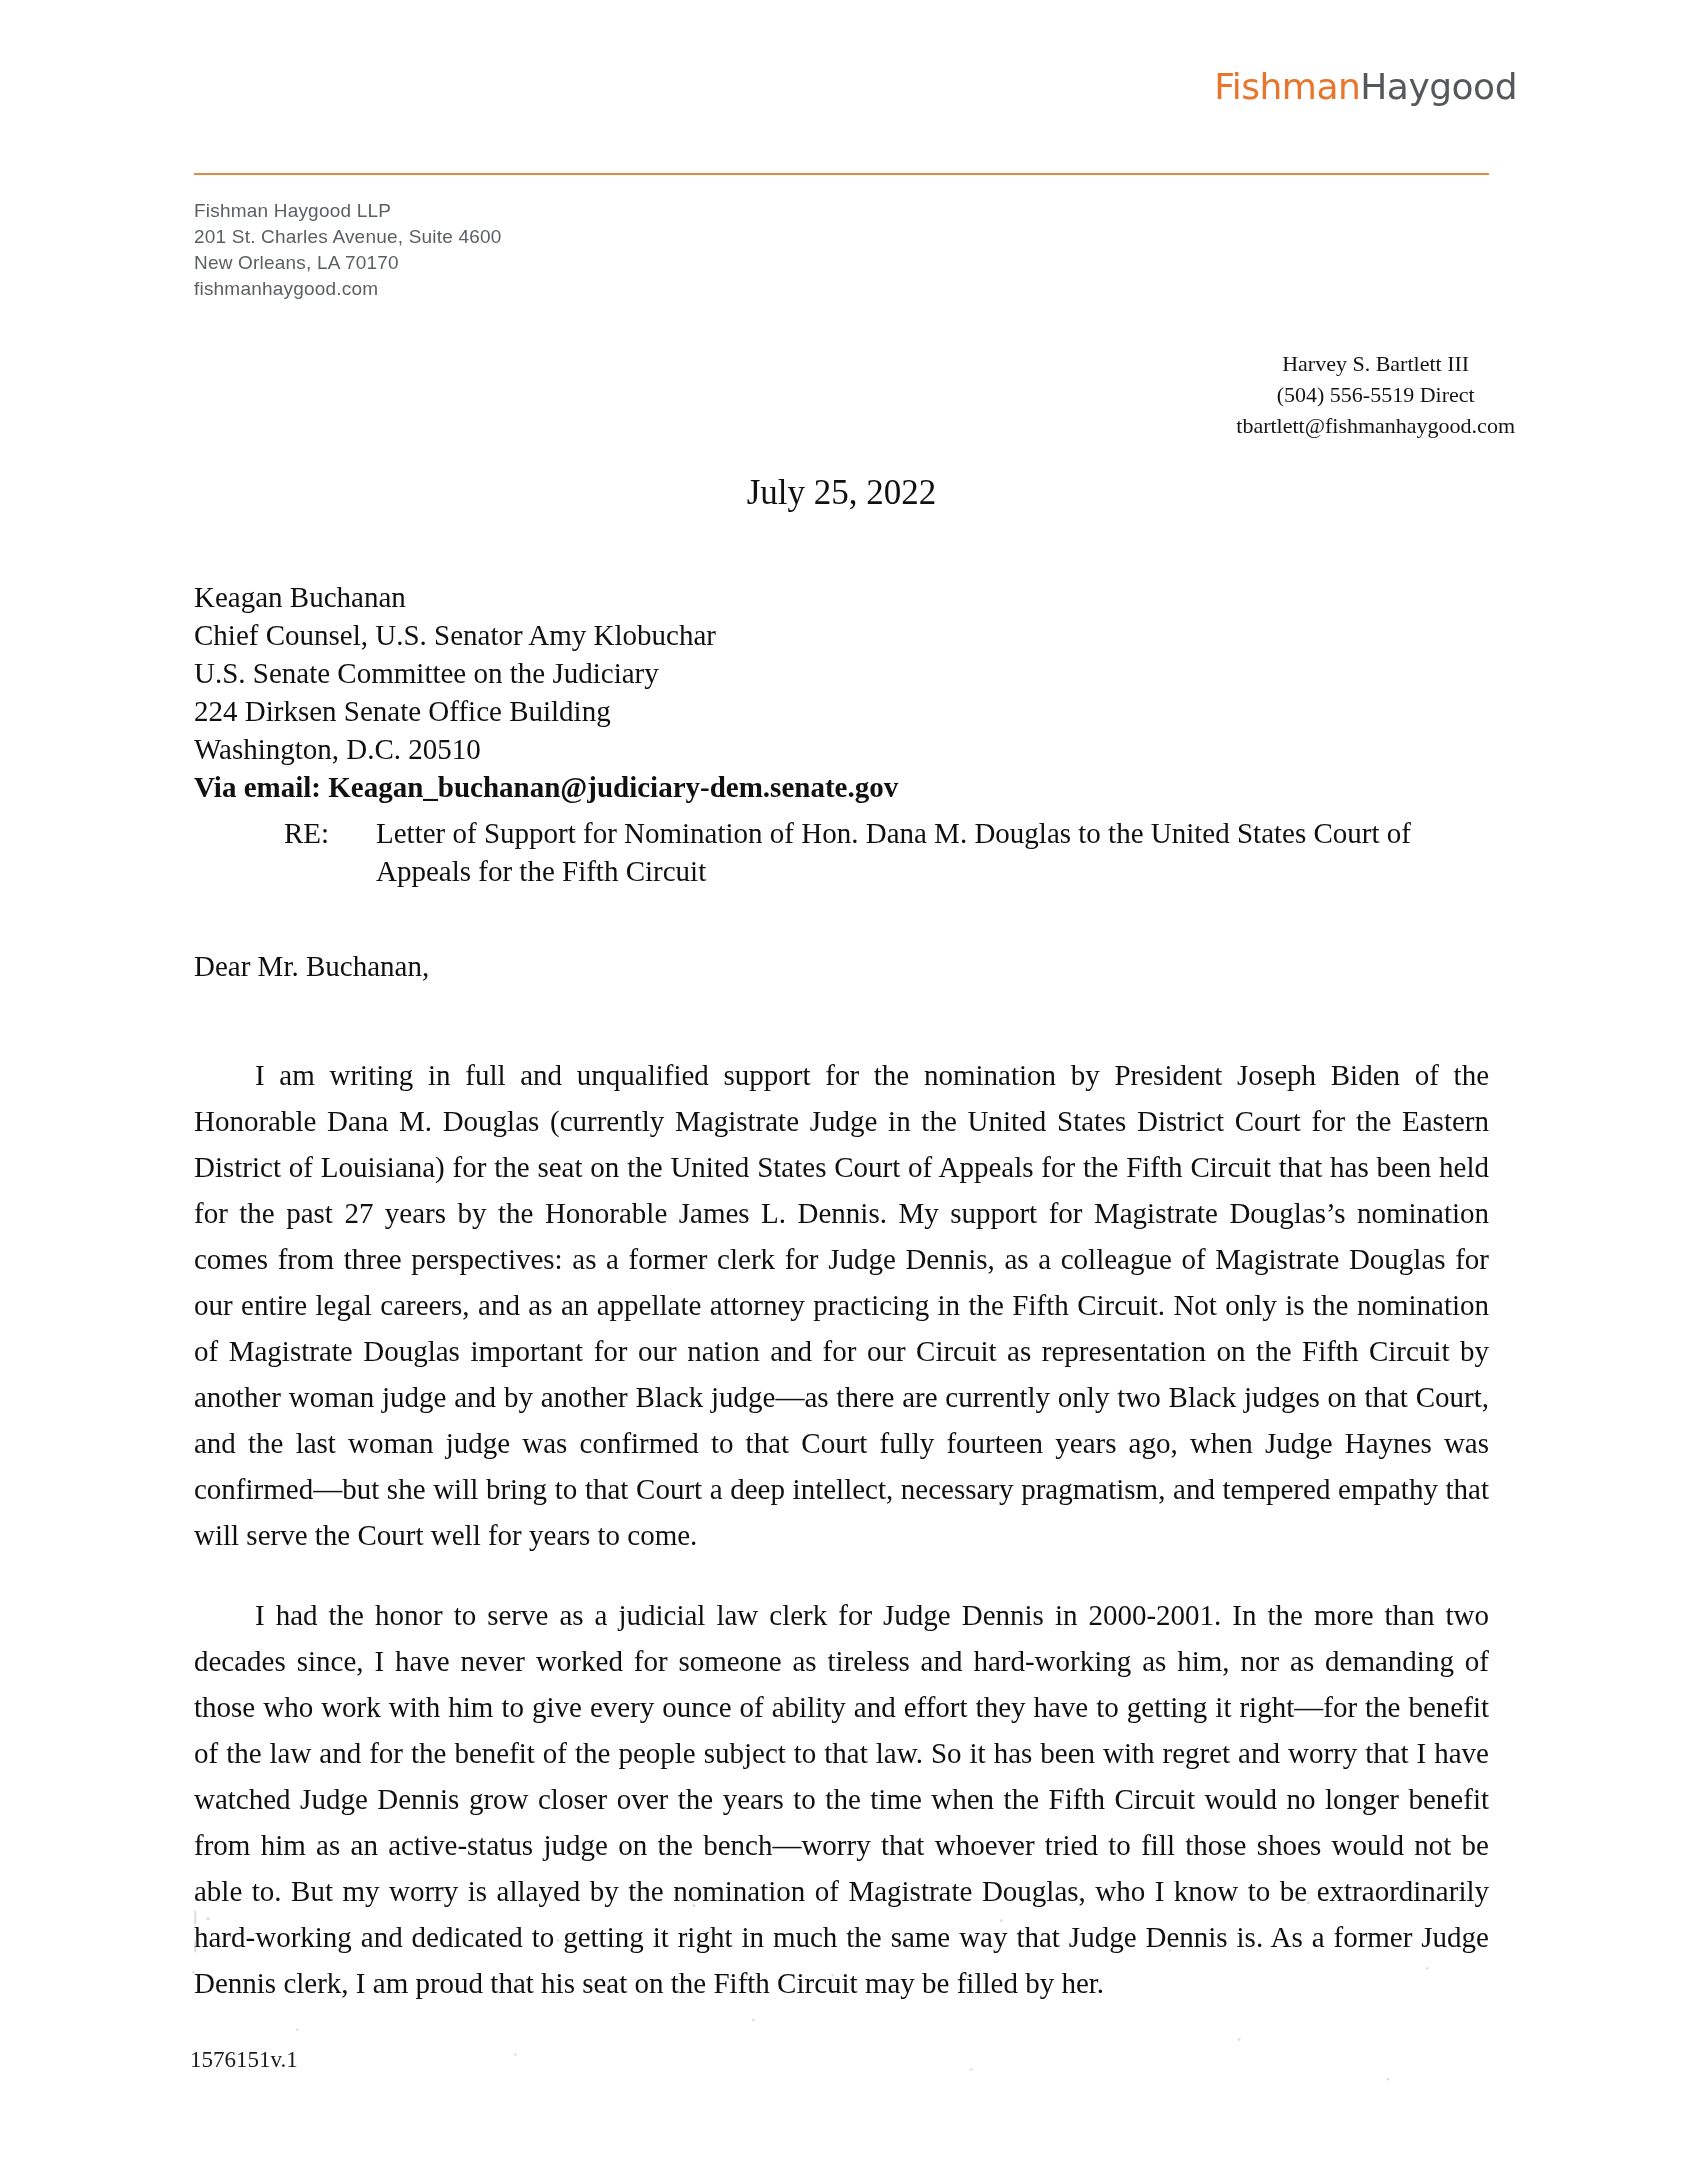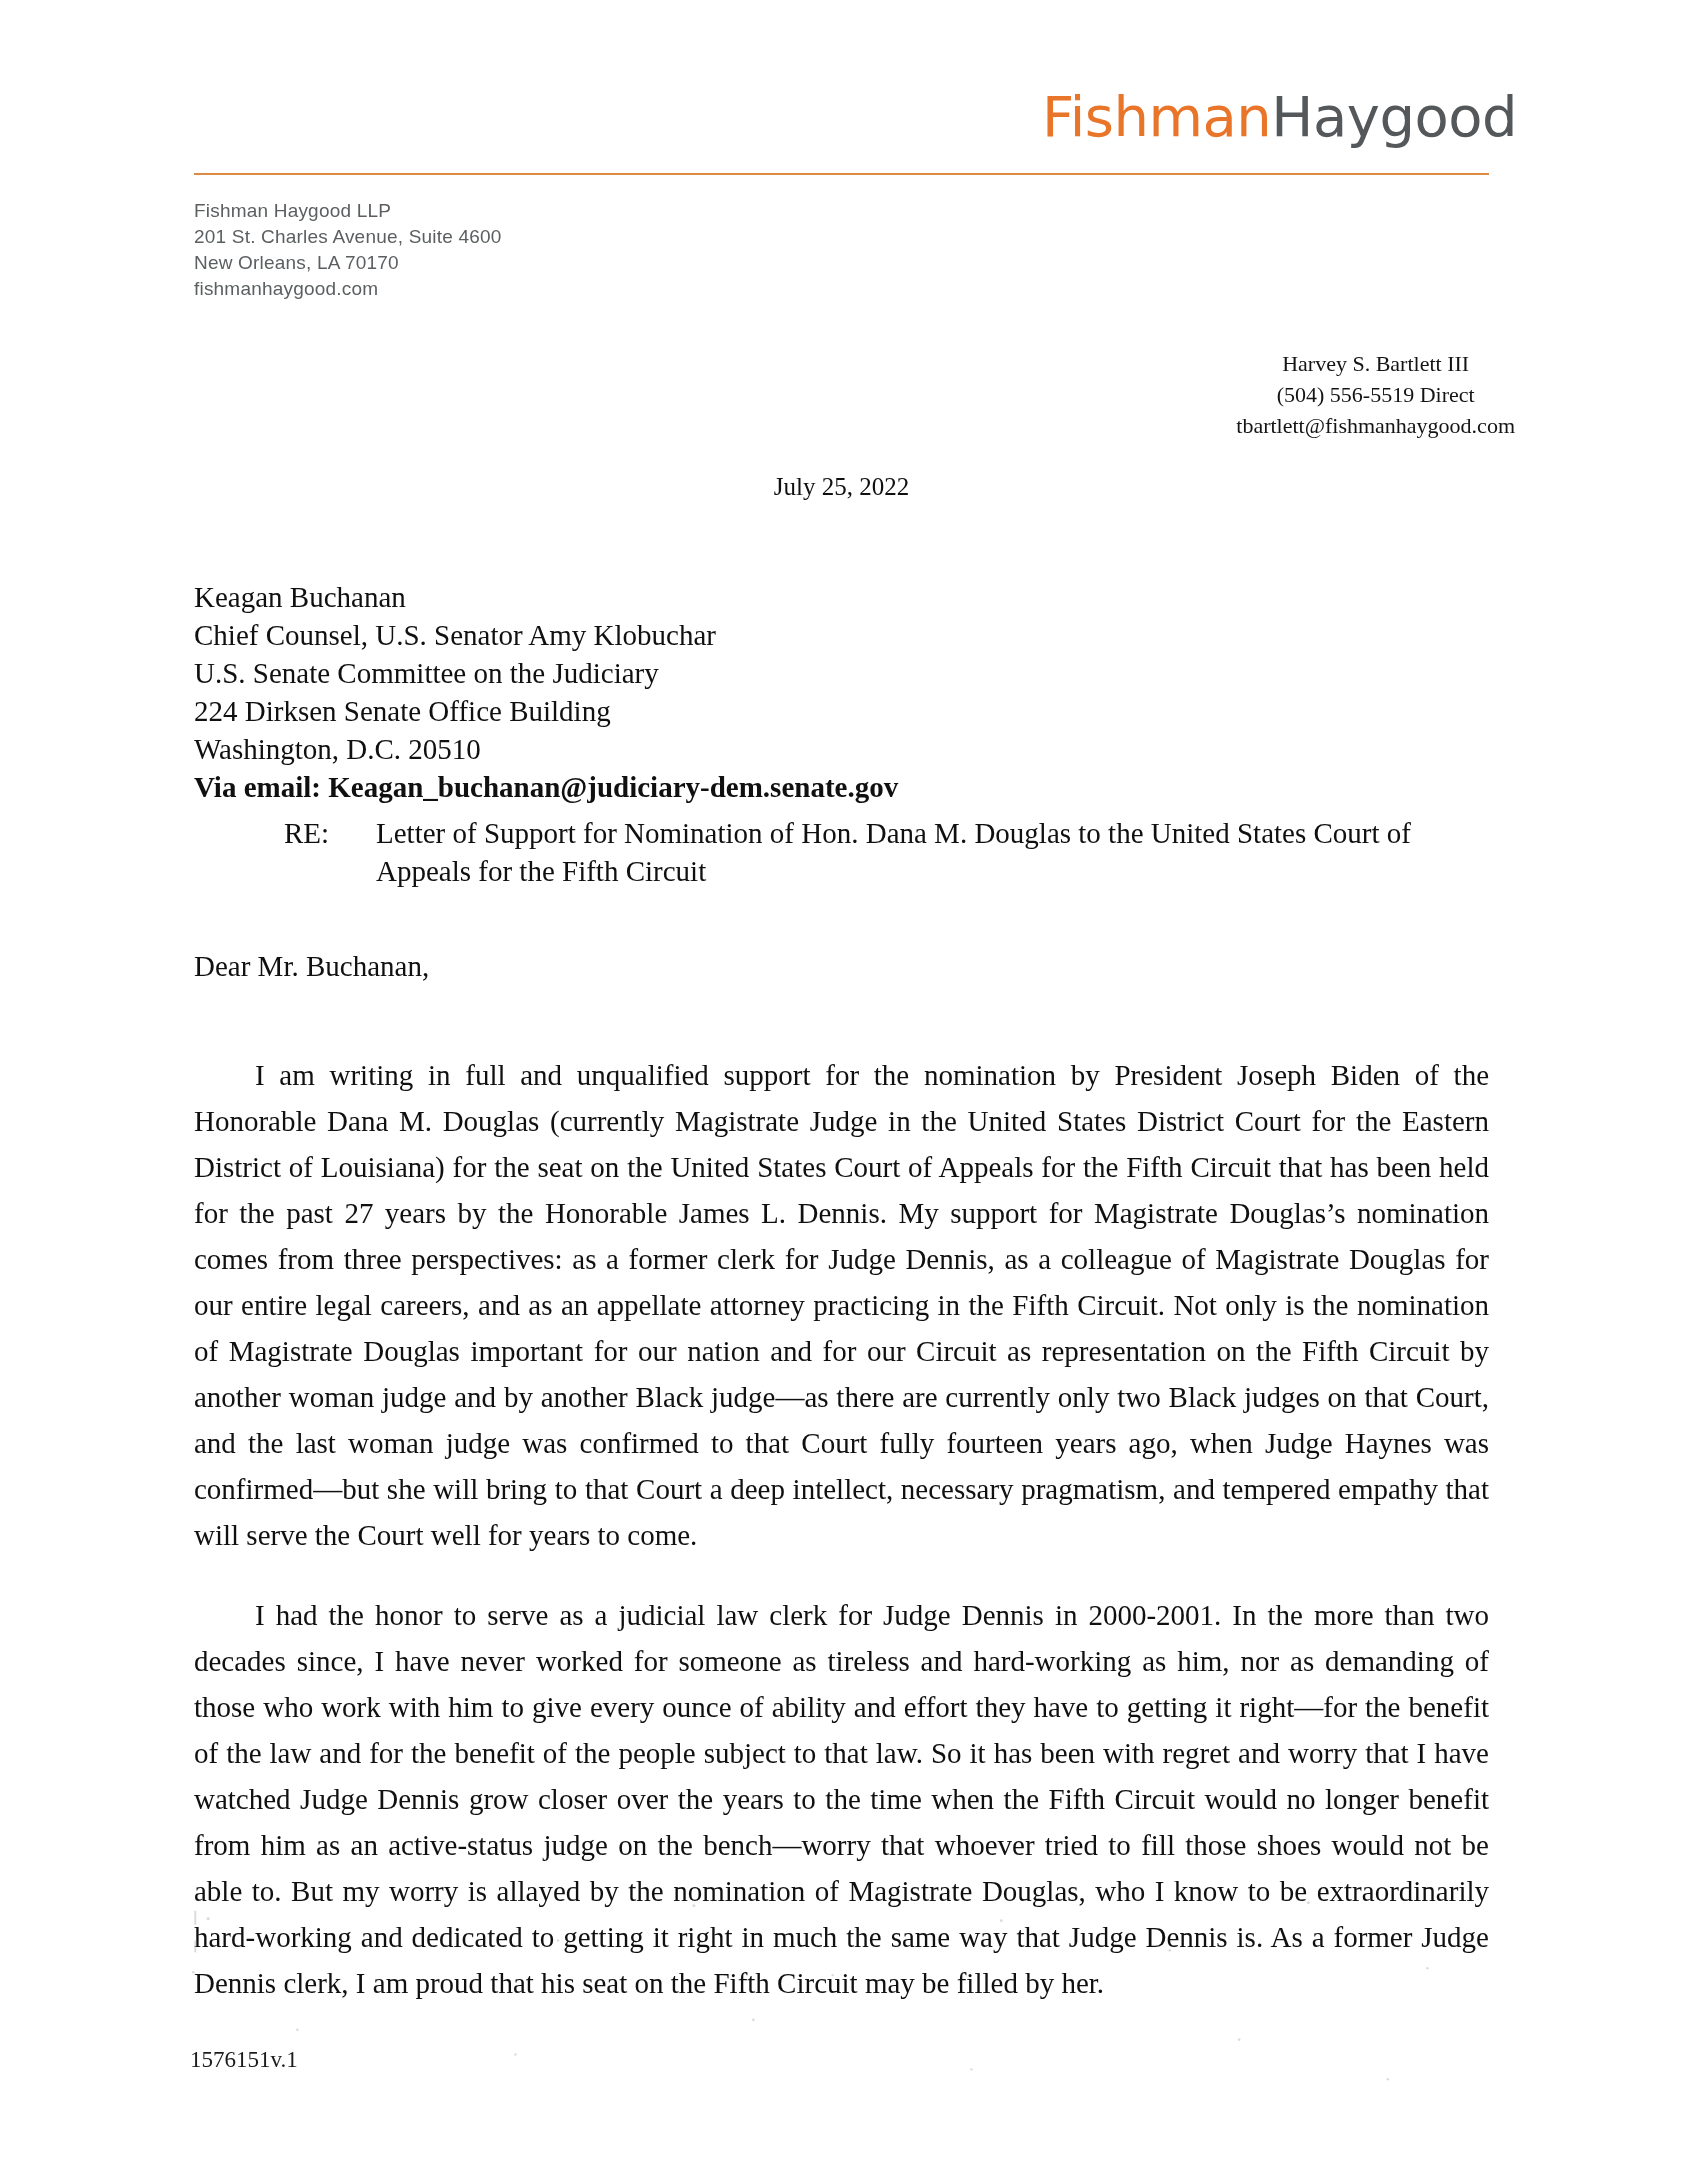--- a/index.html
+++ b/index.html
@@ -15,24 +15,24 @@
     margin: 0 auto;
     overflow: hidden;
     font-family: "Liberation Serif", serif;
     color: #101010;
     box-sizing: border-box;
   }
 
   
   .letterhead-logo {
     position: absolute;
-    top: 89px;
+    top: 69px;
     right: 166px;
     font-family: "DejaVu Sans", sans-serif;
-    font-size: 56px;
+    font-size: 36px;
     letter-spacing: -0.5px;
     white-space: nowrap;
     line-height: 1;
   }
   .logo-fishman { color: #e8752a; font-weight: 400; }
   .logo-haygood { color: #55585a; font-weight: 400; }
 
   .letterhead-rule {
     position: absolute;
     top: 173px;
@@ -66,21 +66,21 @@
   }
   .attorney-block div { white-space: nowrap; }
 
   
   .letter-date {
     position: absolute;
     top: 473px;
     left: 194px;
     width: 1295px;
     text-align: center;
-    font-size: 25px;
+    font-size: 35px;
   }
 
   .recipient-block {
     position: absolute;
     top: 559px;
     left: 194px;
     font-size: 29px;
     line-height: 38px;
     margin-top: 19px;
   }

